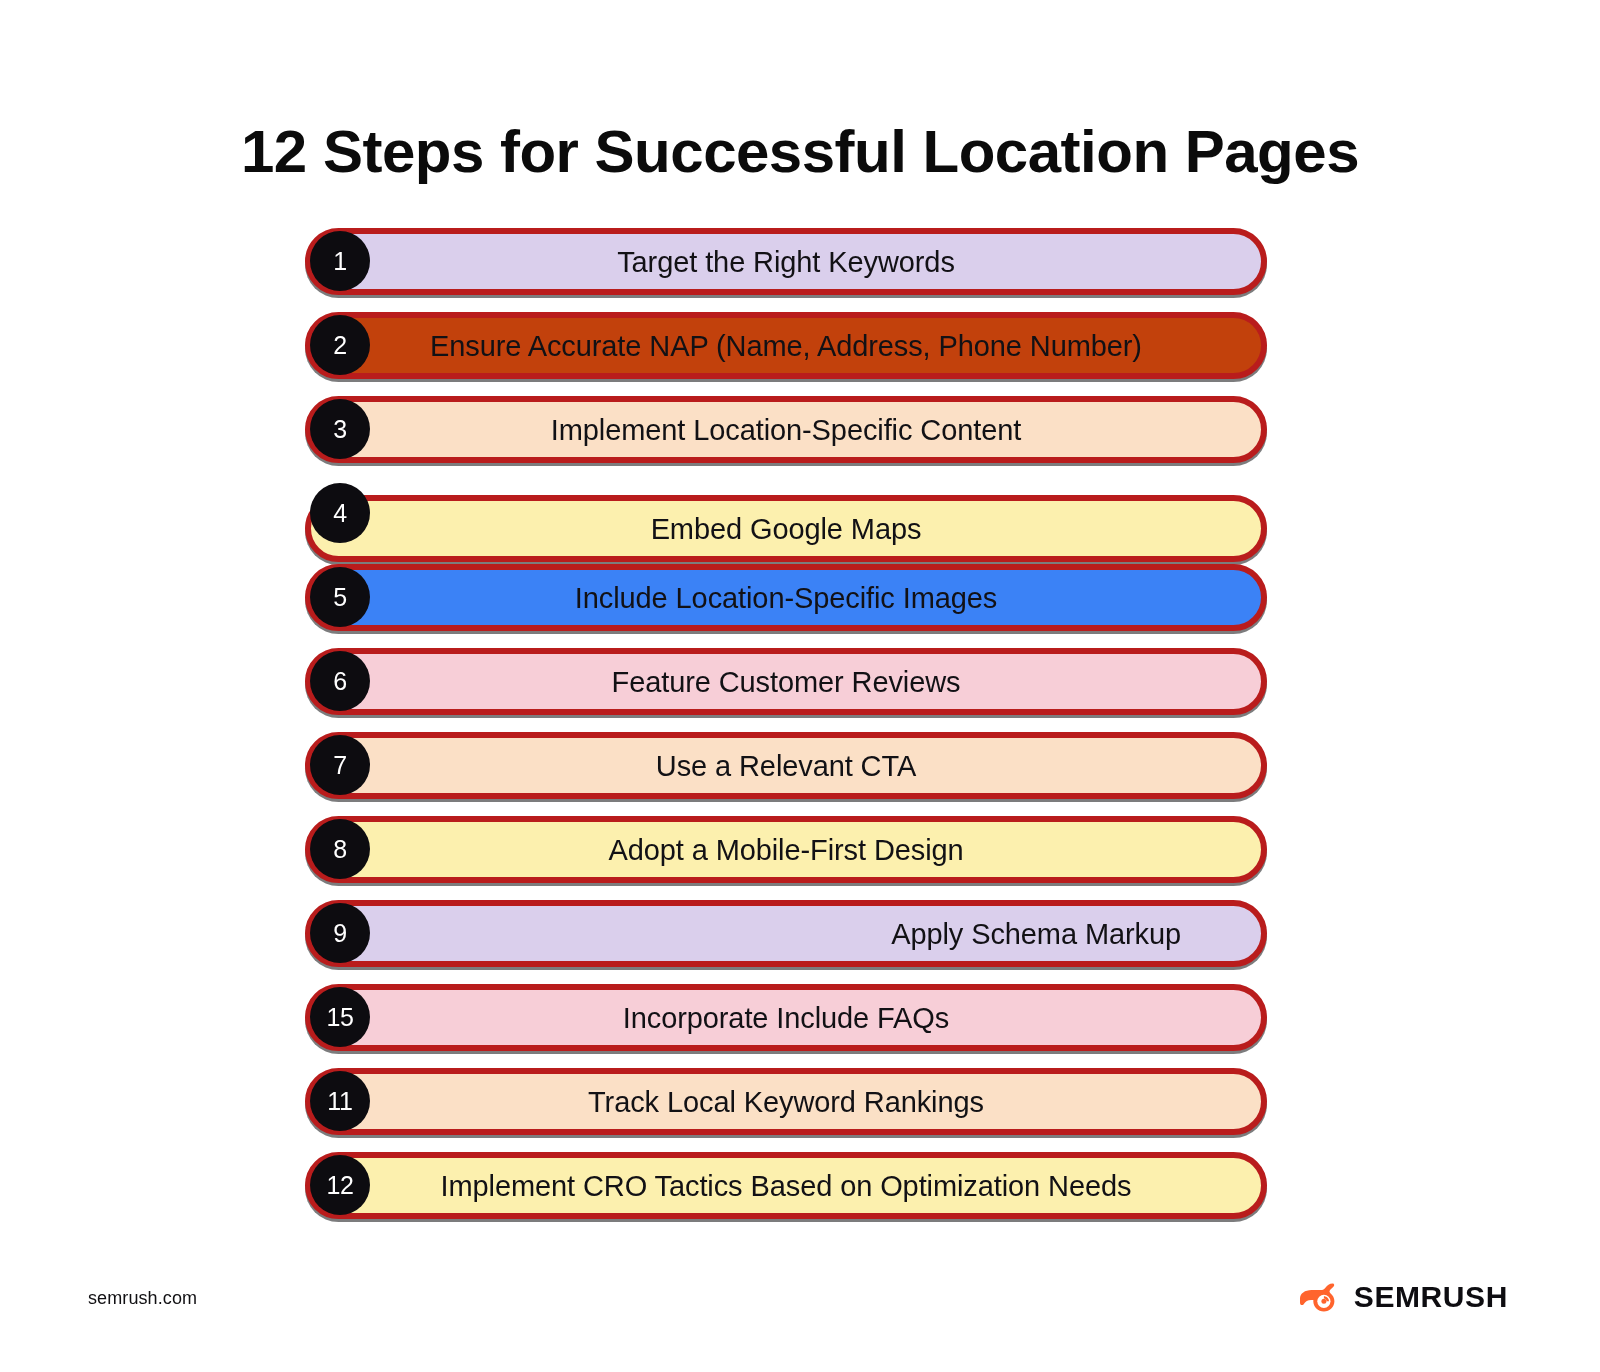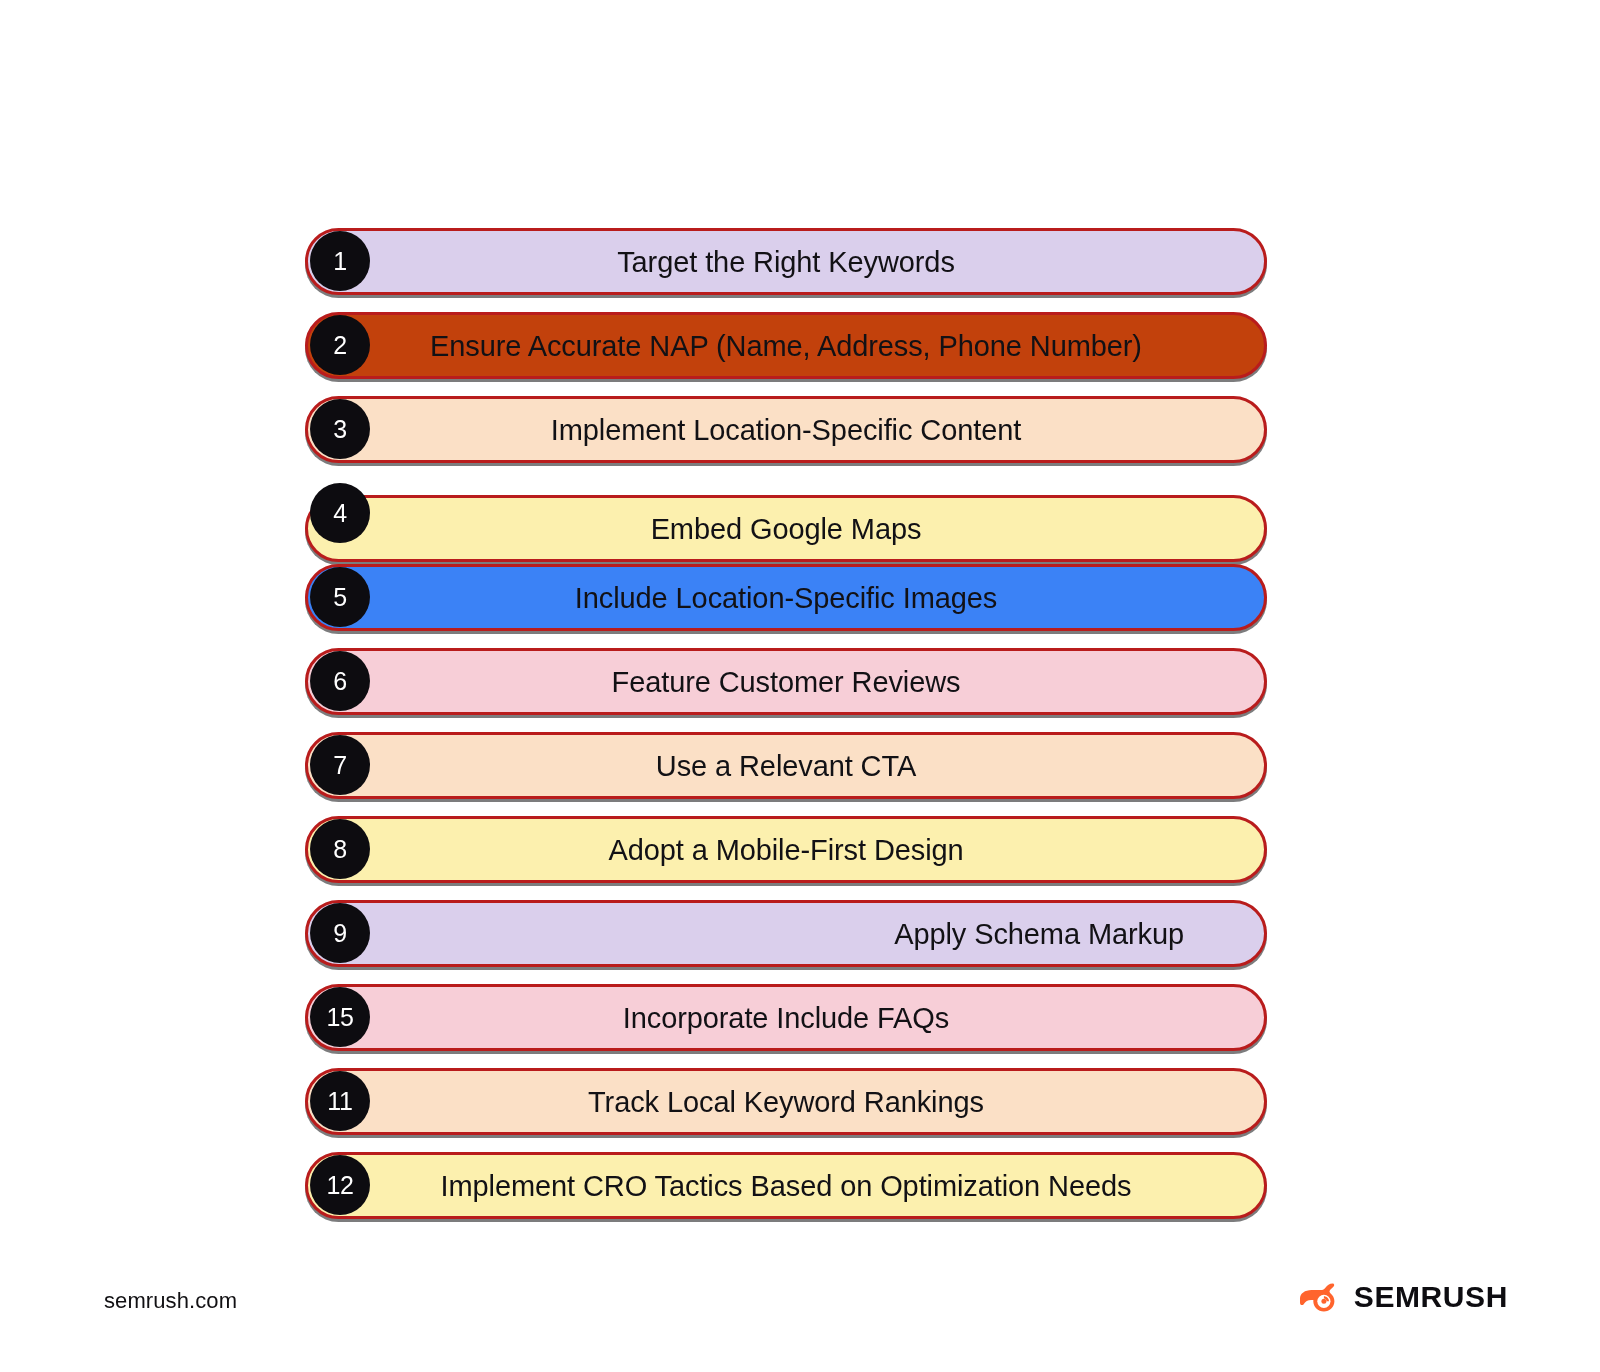--- a/index.html
+++ b/index.html
@@ -53,21 +53,21 @@
     margin-bottom: 17px;
   }
 
   .step-pill {
     position: absolute;
     left: 0;
     top: 0;
     width: 962px;
     height: 67px;
     box-sizing: border-box;
-    border: 3px solid #b91c1c;
+    border: 6px solid #b91c1c;
     border-radius: 34px;
     box-shadow: 0 3px 0 0 rgba(17,16,19,0.55);
     display: flex;
     align-items: center;
     justify-content: center;
   }
 
   .step-label {
     font-family: "Liberation Sans", sans-serif;
     font-size: 29px;
@@ -102,24 +102,23 @@
     line-height: 1;
     letter-spacing: -0.3px;
   }
 
   
   .footer-url {
     position: absolute;
     left: 88px;
     top: 1288px;
     font-family: "Liberation Sans", sans-serif;
-    font-size: 22px;
+    font-size: 18px;
     color: #111013;
     letter-spacing: 0.1px;
-    margin-left: 16px;
   }
 
   .brand {
     position: absolute;
     right: 92px;
     top: 1282px;
     display: flex;
     align-items: center;
     gap: 14px;
   }
@@ -138,20 +137,21 @@
     color: #0E0D11;
     line-height: 1;
     text-align: center;
   }
 </style>
 </head>
 <body>
 
 <div class="infographic">
 
+  <h1 class="title">12 Steps for Successful Location Pages</h1>
 
   <div class="steps">
       <div class="step-row">
         <div class="step-pill" style="background: rgb(218, 207, 236);">
           <div class="step-label">Target the Right Keywords</div>
         </div>
         <div class="step-badge">
           <span class="step-number">1</span>
         </div>
       </div>

